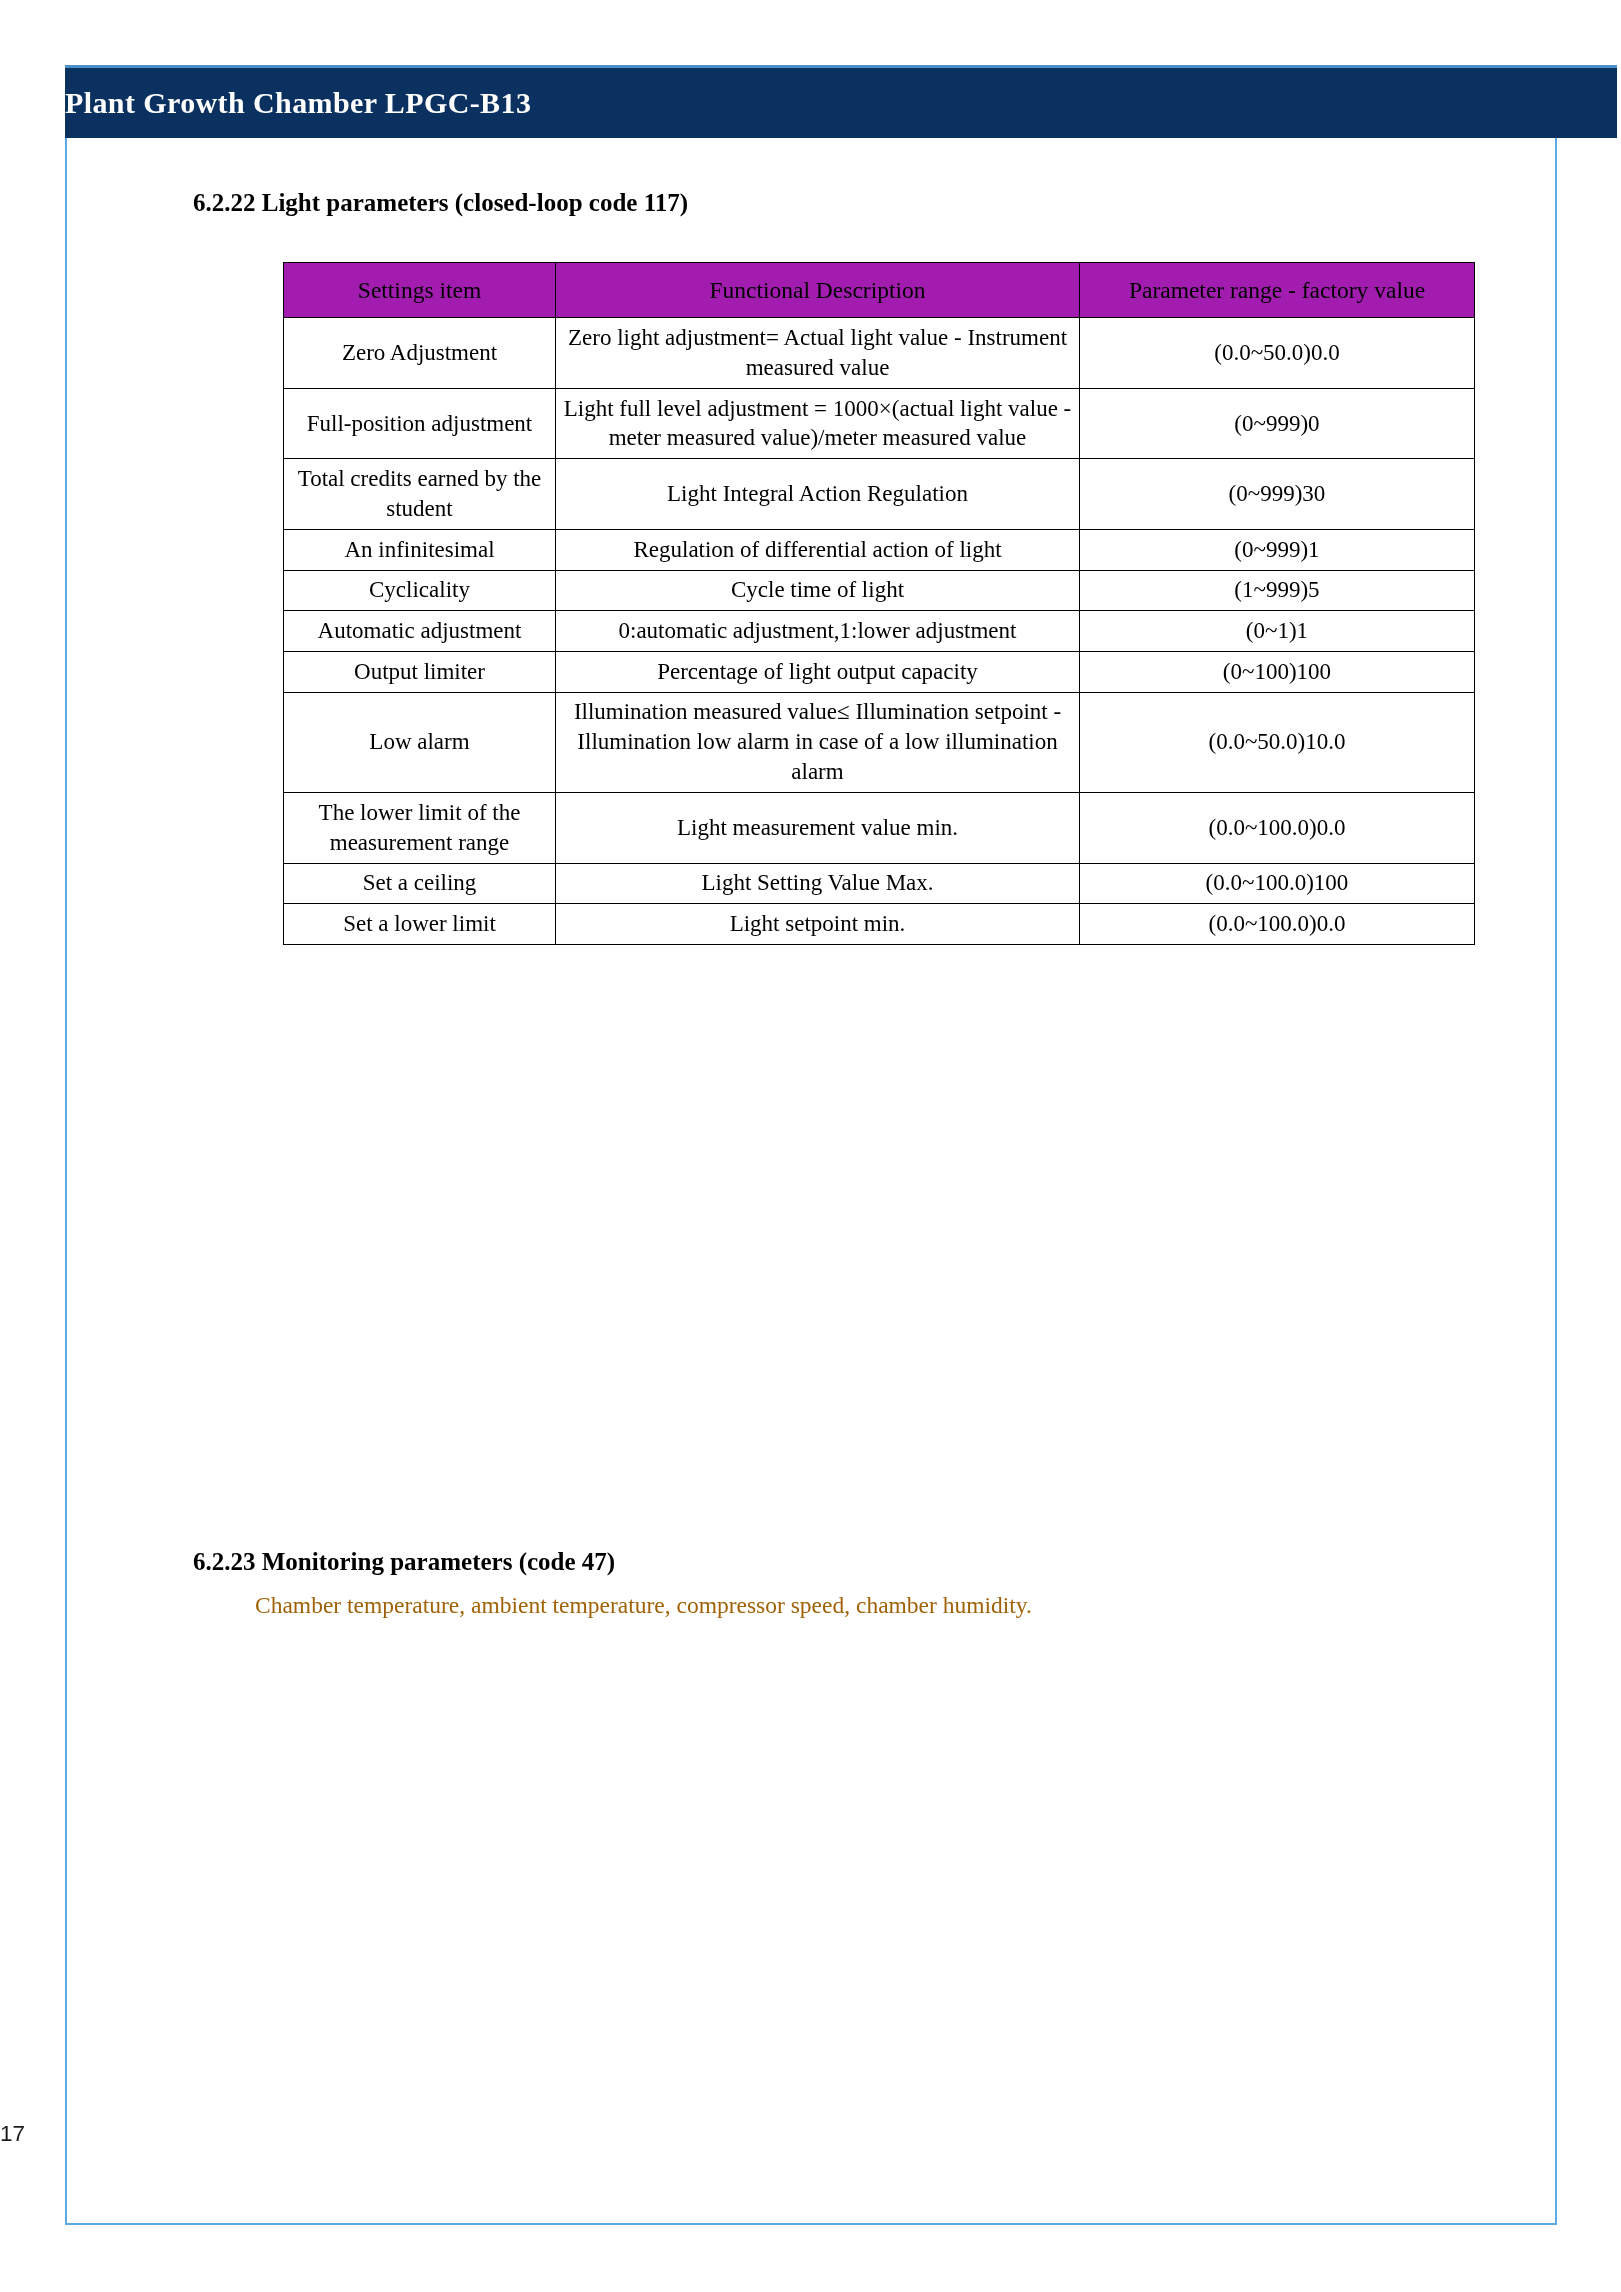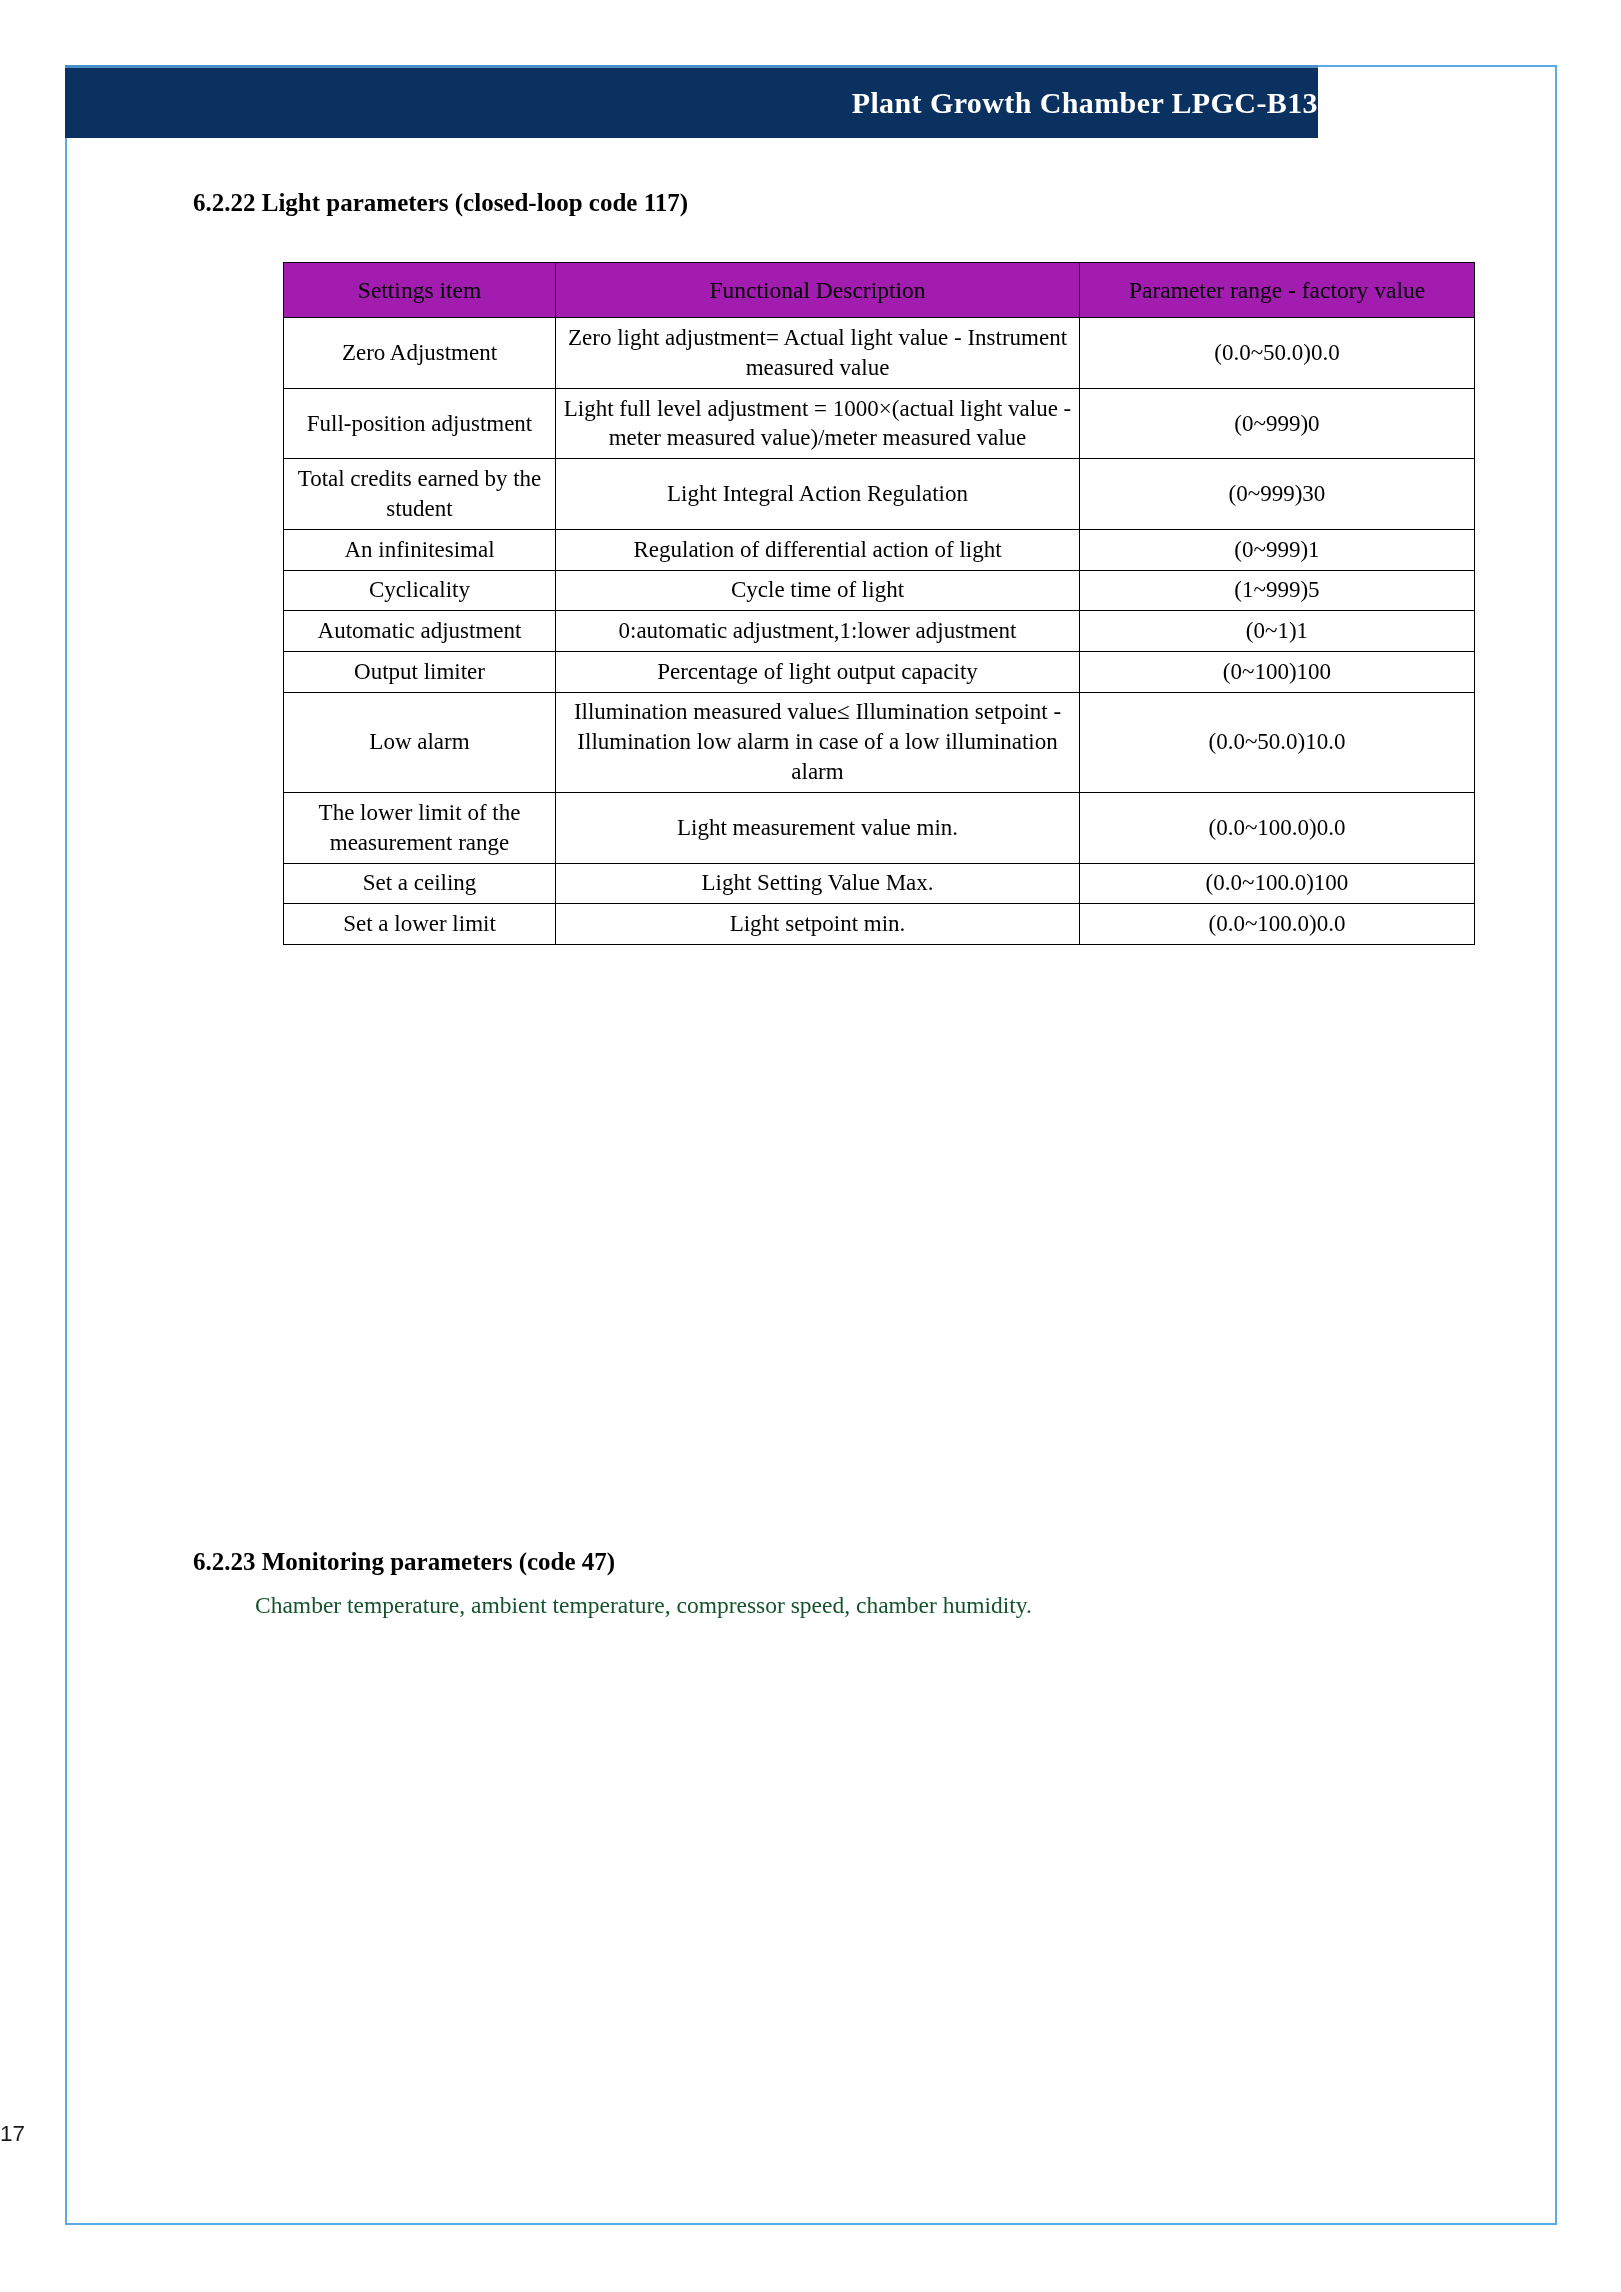--- a/index.html
+++ b/index.html
@@ -24,28 +24,28 @@
     height: 2160px;
     border: 2px solid #5aaae6;
     box-sizing: border-box;
   }
 
   
   #banner {
     position: absolute;
     left: 65px;
     top: 65px;
-    width: 1253px;
+    width: 1552px;
     height: 73px;
     background: #0a3160;
     border-top: 3.9px solid #4a90c8;
     box-sizing: border-box;
     display: flex;
     align-items: center;
-    justify-content: flex-end;
+    justify-content: flex-start;
   }
   #banner-title {
     color: #ffffff;
     font-size: 30px;
     font-weight: bold;
     letter-spacing: 0.4px;
     font-family: "Liberation Serif", "DejaVu Serif", serif;
     white-space: nowrap;
   }
 
@@ -80,21 +80,21 @@
   }
   #para-623 {
     position: absolute;
     left: 190px;
     top: 1452px;
     width: 1169px;
     font-size: 23.5px;
     line-height: 1.42;
     text-align: justify;
     text-justify: inter-word;
-    color: #14532d;
+    color: #a16207;
   }
 
   
   #param-table-wrap {
     position: absolute;
     left: 218px;
     top: 125px;
     width: 1192px;
   }
   table.param-table {

